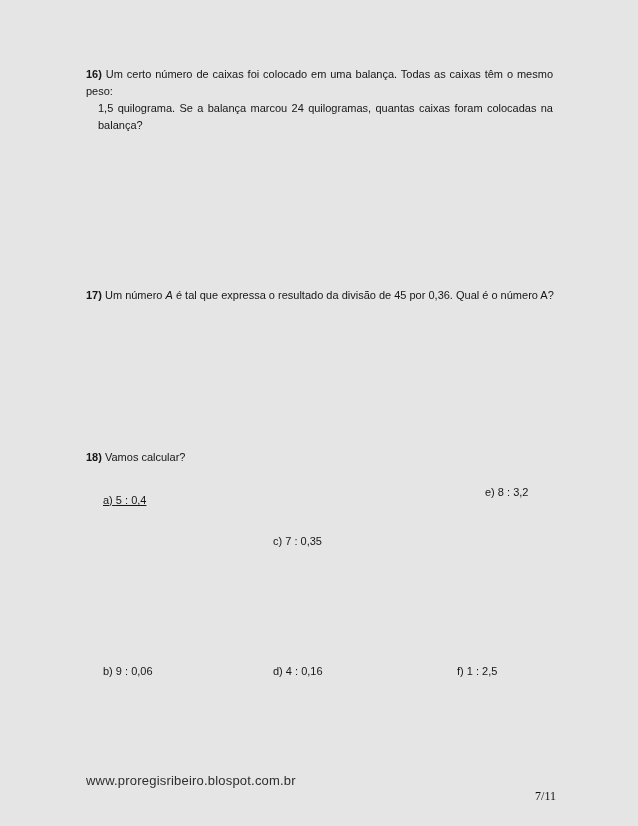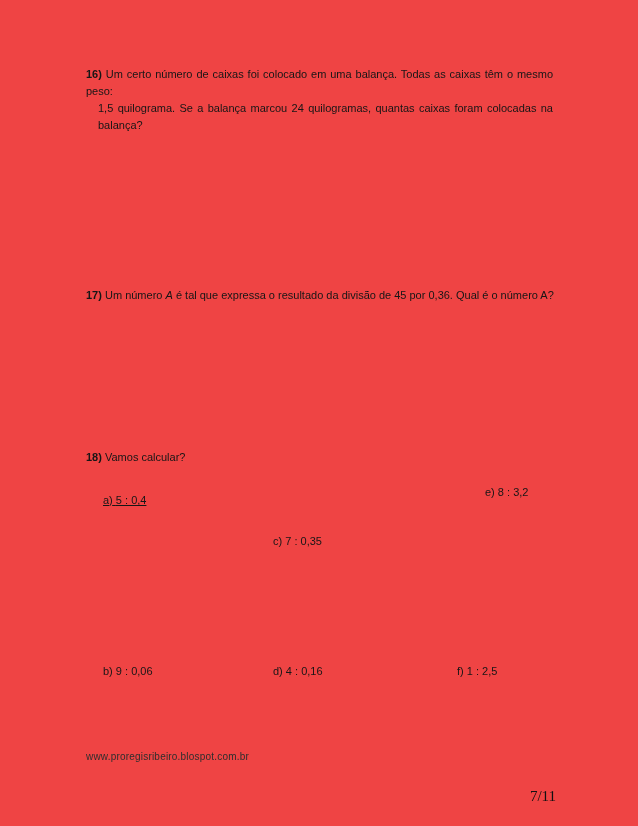--- a/index.html
+++ b/index.html
@@ -4,21 +4,21 @@
 <style>
   html, body {
     margin: 0;
     padding: 0;
     background: #ffffff;
   }
   .page {
     position: relative;
     width: 638px;
     height: 826px;
-    background: #ef4444;
+    background: #e5e5e5;
     font-family: "Liberation Sans", "DejaVu Sans", sans-serif;
     font-size: 11px;
     line-height: 17px;
     color: #161616;
     overflow: hidden;
   }
   .question {
     position: absolute;
     left: 86px;
     width: 467px;
@@ -39,33 +39,33 @@
   .var-italic {
     font-style: italic;
   }
   .calc-item {
     position: absolute;
     white-space: nowrap;
   }
   .footer-url {
     position: absolute;
     left: 86px;
-    top: 752px;
-    font-size: 10px;
+    top: 776px;
+    font-size: 13px;
     line-height: 10px;
     letter-spacing: 0.2px;
     color: #2e2e2e;
     text-align: right;
   }
   .page-number {
     position: absolute;
     right: 82px;
     top: 787px;
     font-family: "Liberation Serif", "DejaVu Serif", serif;
-    font-size: 15px;
+    font-size: 12px;
     line-height: 19px;
     color: #111111;
   }
 </style>
 </head>
 <body>
 
 <div class="page">
 
   <div class="question" style="top:66px;">

